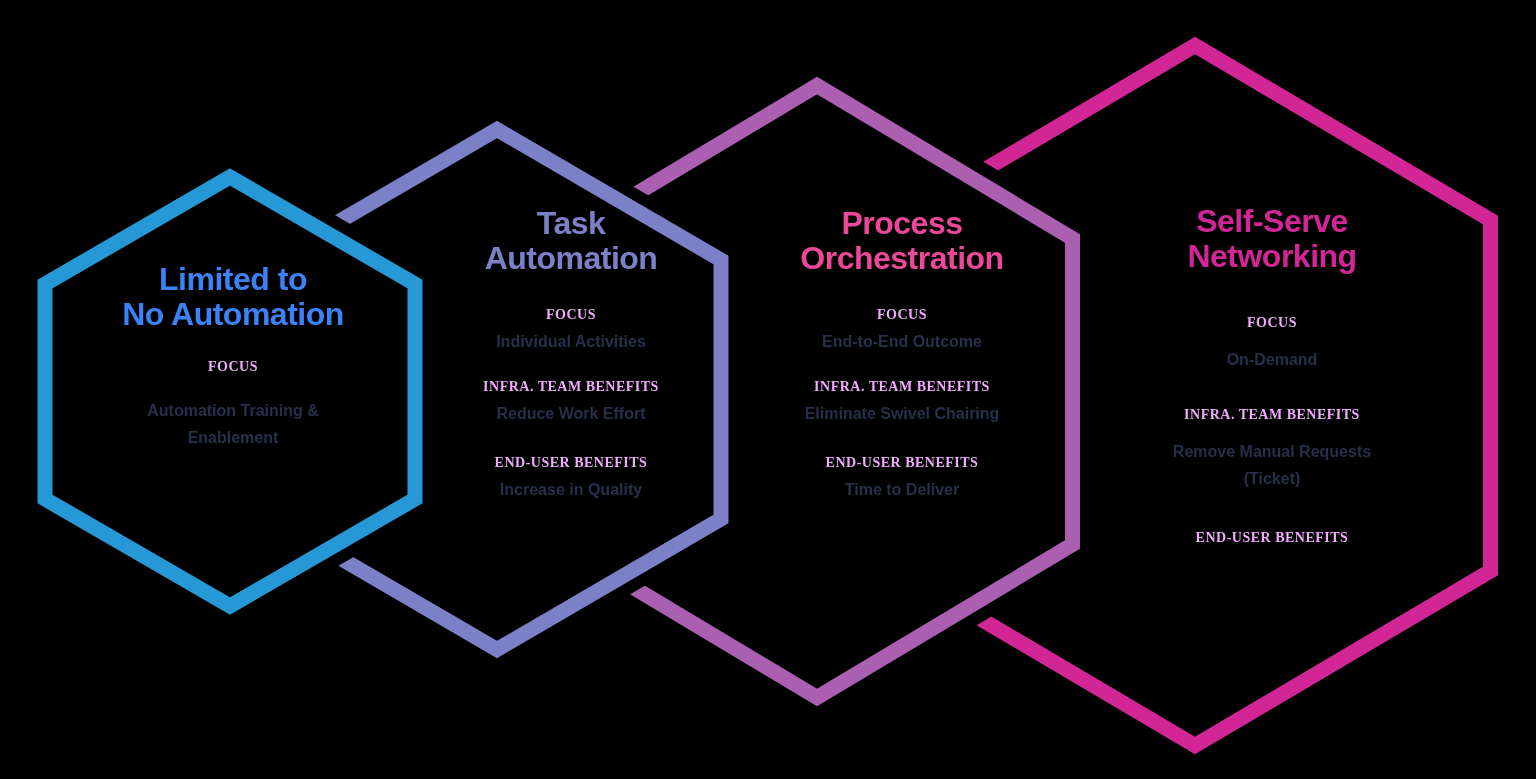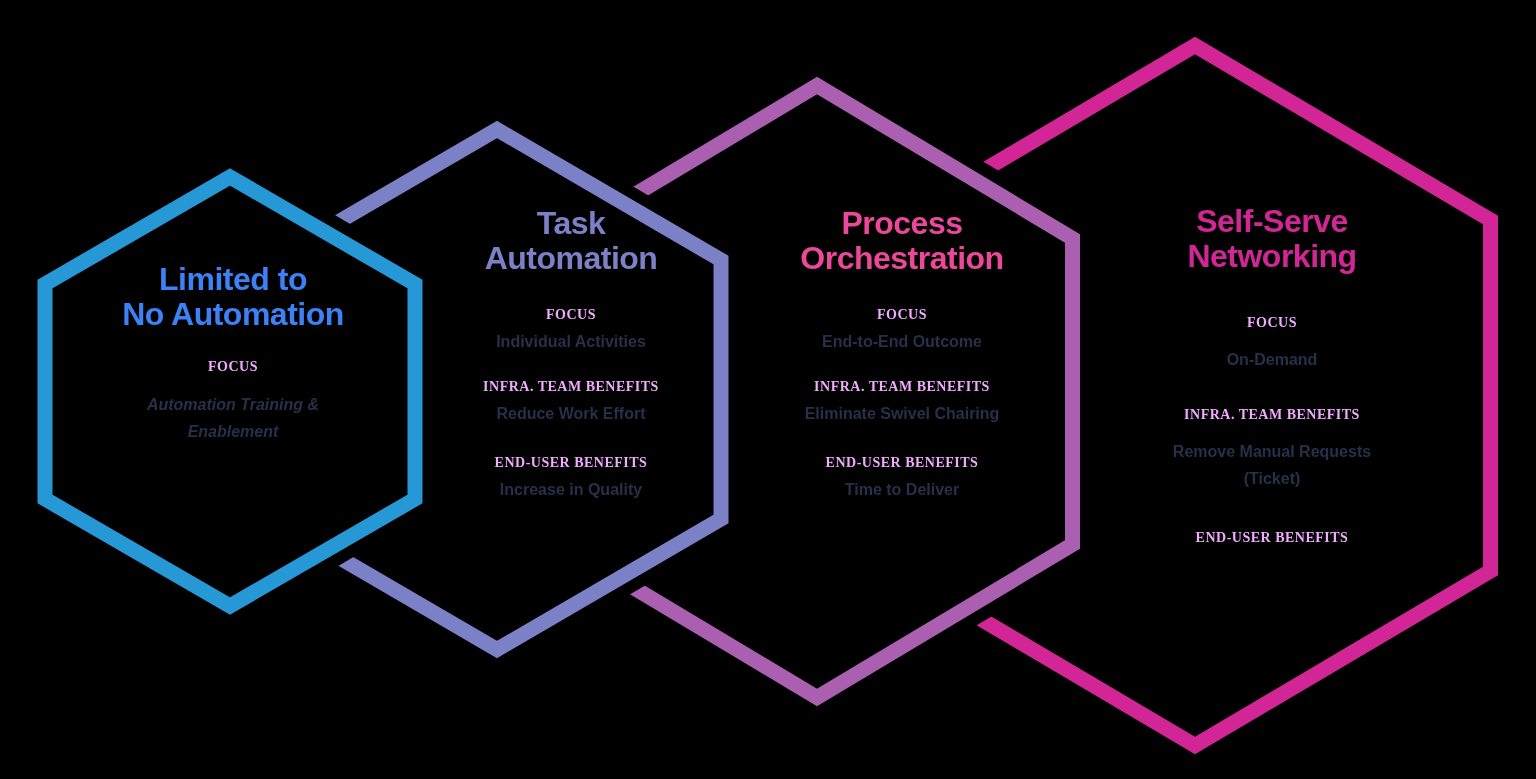--- a/index.html
+++ b/index.html
@@ -28,21 +28,21 @@
   }
   .value{
     font-size:16px;font-weight:bold;line-height:27px;
     color:#27304A;white-space:pre-line;
   }
   .m-focus-label{margin-top:30px;}
   .m-value{margin-top:5px;}
   .m-infra-label{margin-top:23px;}
   .m-enduser-label{margin-top:27px;}
   .col-1 .m-focus-label{margin-top:26px;}
-  .col-1 .m-value{margin-top:16px;font-style:italic;}
+  .col-1 .m-value{margin-top:22px;}
 </style>
 </head>
 <body>
 
 <div id="stage">
 
   <svg width="1536" height="779" viewBox="0 0 1536 779">
 
     <g>
       <polygon class="hex-mask" points="1195,23 1513,211 1513,580 1195,768 877,580 877,211"></polygon>

